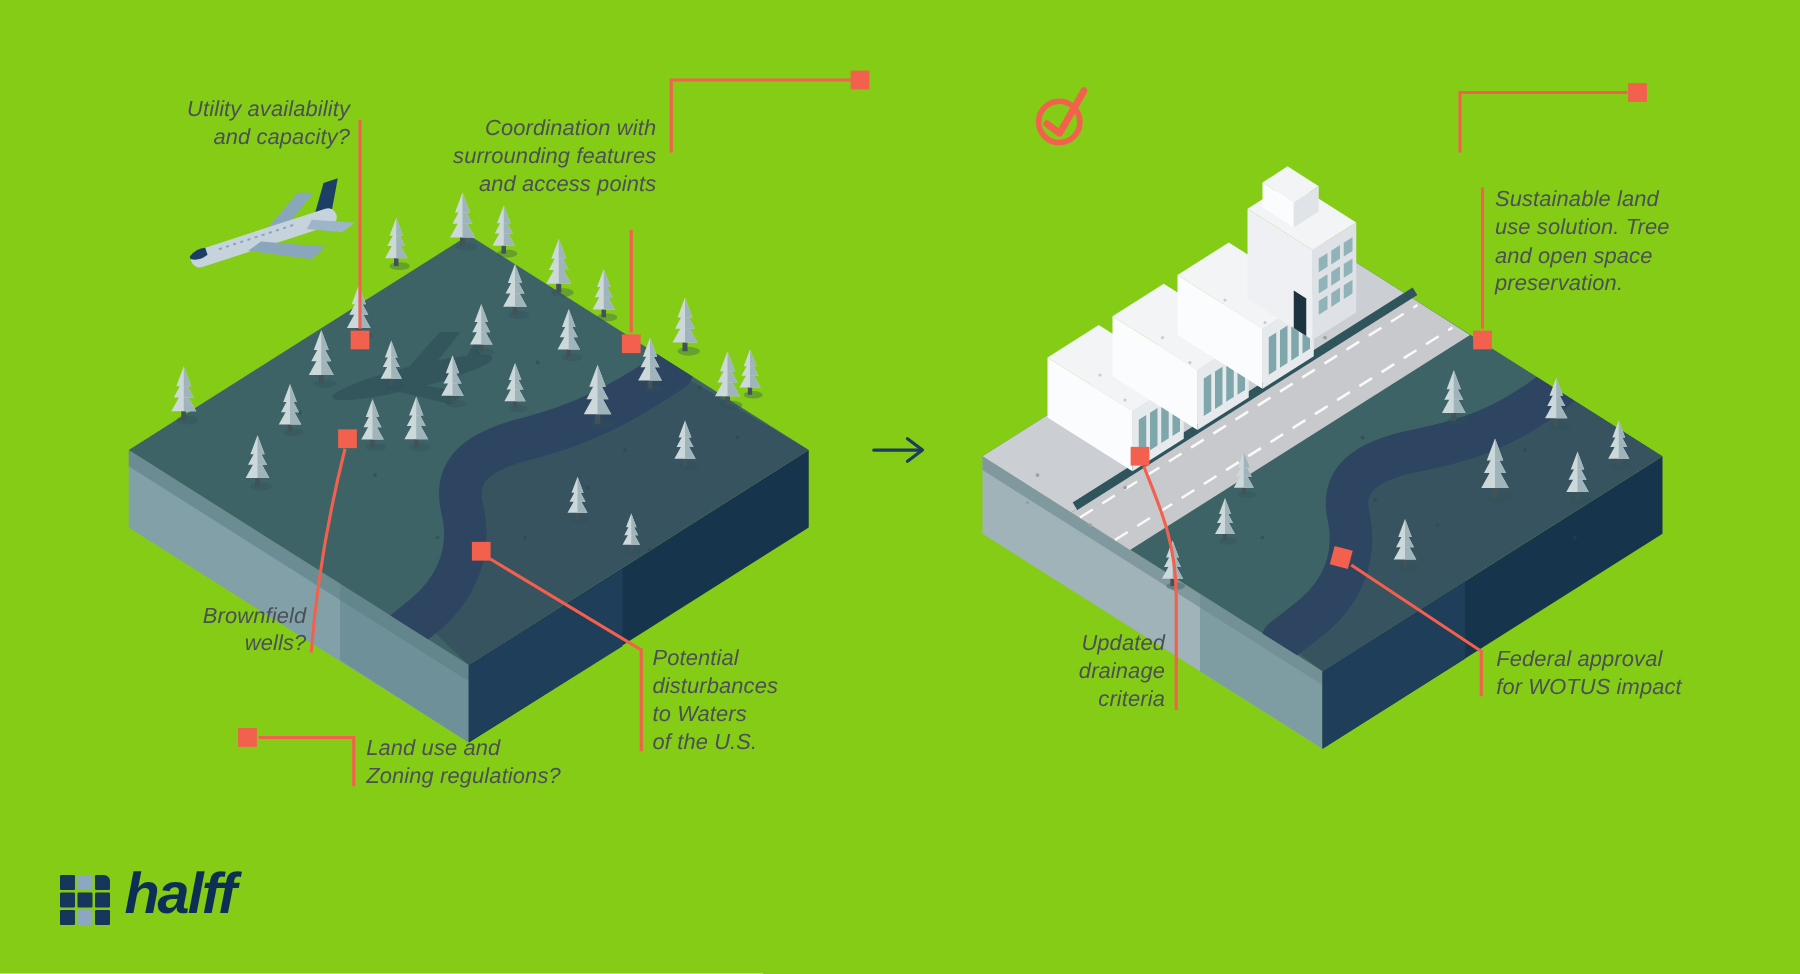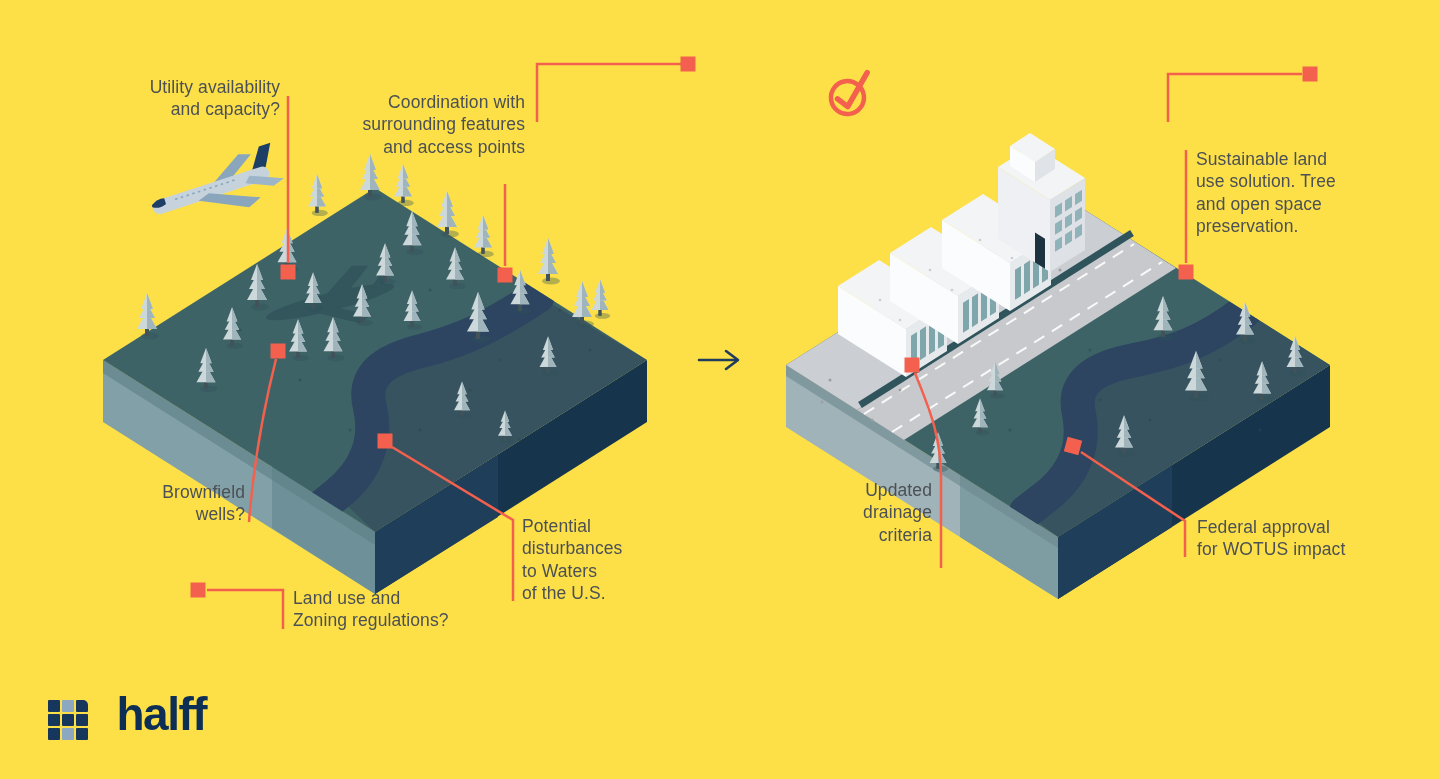--- a/index.html
+++ b/index.html
@@ -1,31 +1,31 @@
 <!DOCTYPE html>
 <html><head>
 <meta charset="utf-8">
 <style>
   html,body{margin:0;padding:0;background:#ffffff;}
-  .canvas{position:relative;width:1440px;height:779px;background:#fde047;overflow:hidden;
-          font-family:"Liberation Sans","DejaVu Sans",sans-serif;}
+  .canvas{position:relative;width:1440px;height:779px;background:#84cc16;overflow:hidden;
+          font-family:"Liberation Sans","DejaVu Sans",sans-serif;font-style:italic;}
   .scene{position:absolute;left:0;top:0;}
   .callout{position:absolute;font-size:17.5px;line-height:1.28;color:#4B5055;
            white-space:pre-line;letter-spacing:0.1px;}
   .ta-r{text-align:right;}
   .check-wrap{position:absolute;left:826px;top:68px;width:50px;height:52px;}
   
   .logo{position:absolute;left:48px;top:698px;display:flex;align-items:flex-start;}
   .logo-grid{display:grid;grid-template-columns:repeat(3,11.5px);grid-template-rows:repeat(3,11.5px);
              gap:2.5px;margin-top:2px;}
   .logo-grid span{display:block;background:#16365C;border-radius:1px;}
   .logo-grid span.lt{background:#8CA7C0;}
   .logo-grid span.rtr{border-top-right-radius:5px;}
   .wordmark{font-size:46px;font-weight:700;color:#0E2F55;letter-spacing:-1.5px;
-            margin-left:29px;line-height:40px;margin-top:-4px;}
+            margin-left:12px;line-height:40px;margin-top:-4px;}
 </style>
 </head>
 <body>
 
 <div class="canvas">
 
   <svg class="scene" width="1440" height="779" viewBox="0 0 1440 779">
     <defs>
       <g id="pine">
         <ellipse cx="3" cy="1" rx="9" ry="3.5" fill="#2F5058" opacity="0.35"></ellipse>
@@ -305,21 +305,21 @@
 
   <div class="callout" style="left:293px;top:587px;width:200px;">Land use and
 Zoning regulations?</div>
 
 
   <div class="callout" style="left:1196px;top:148px;width:160px;">Sustainable land
 use solution. Tree
 and open space
 preservation.</div>
 
-  <div class="callout ta-r" style="left:832px;top:479px;width:100px;">Updated
+  <div class="callout ta-r" style="left:832px;top:503px;width:100px;">Updated
 drainage
 criteria</div>
 
   <div class="callout" style="left:1197px;top:516px;width:180px;">Federal approval
 for WOTUS impact</div>
 
   <div class="check-wrap">
     <svg width="50" height="52" viewBox="0 0 50 52">
       <g transform="rotate(-8 25 26)" stroke="#F3604E" fill="none" stroke-linecap="round">
         <circle cx="21" cy="29" r="16.5" stroke-width="4.5"></circle>

